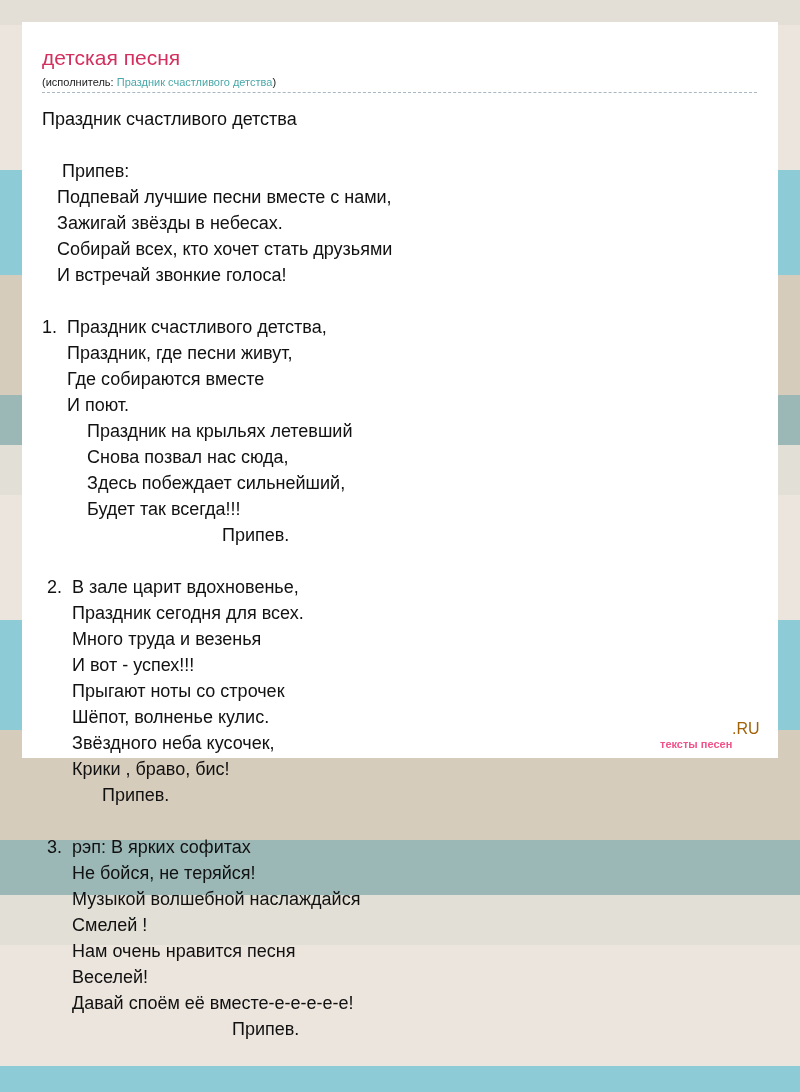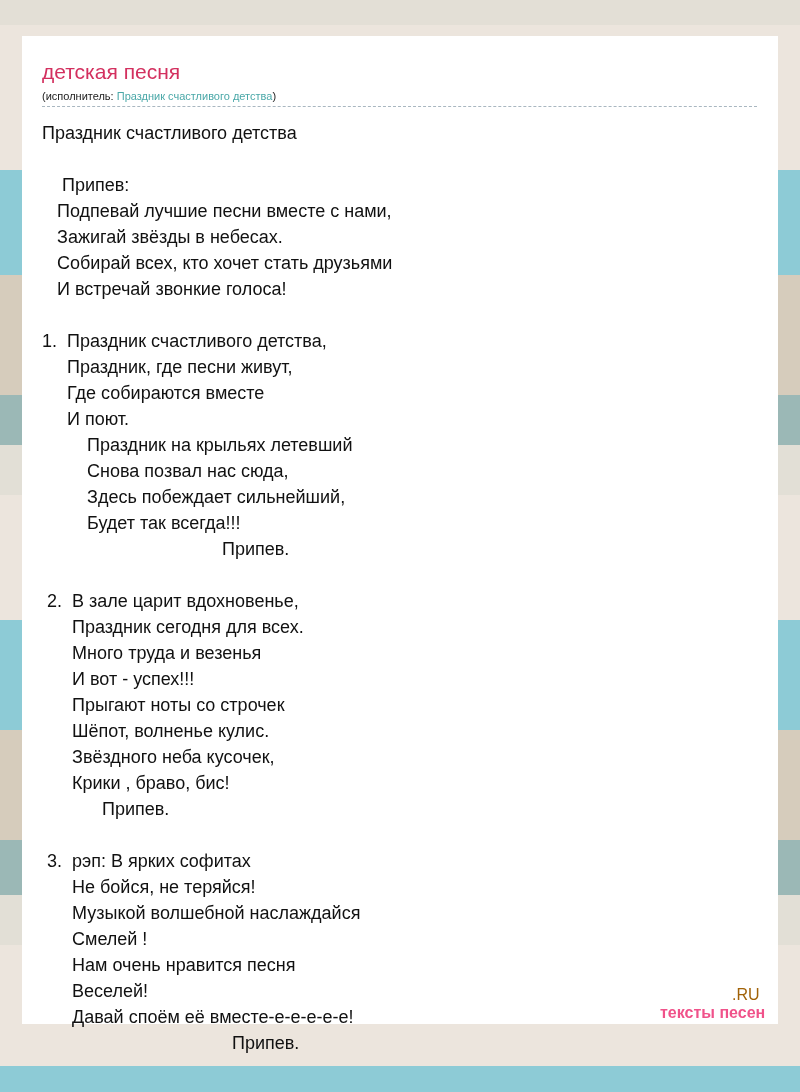--- a/index.html
+++ b/index.html
@@ -15,21 +15,21 @@
         #e2dfd6 445px, #e2dfd6 495px,
         #ece5dd 495px, #ece5dd 620px,
         #8dcbd6 620px, #8dcbd6 730px,
         #d6ccbc 730px, #d6ccbc 840px,
         #9bb8b6 840px, #9bb8b6 895px,
         #e2dfd6 895px, #e2dfd6 945px,
         #ece5dd 945px, #ece5dd 1066px,
         #8dcbd6 1066px, #8dcbd6 1092px);
     }
     .card {
-      position: absolute; left: 22px; top: 36px; width: 756px; height: 988px;
+      position: absolute; left: 22px; top: 22px; width: 756px; height: 736px;
       background: #ffffff;
     }
     .title {
       position: absolute; left: 20px; top: 24px;
       font-size: 21px; color: #d3305f; line-height: 24px;
     }
     .performer {
       position: absolute; left: 20px; top: 51px;
       font-size: 11px; color: #222; line-height: 18px;
     }
@@ -51,21 +51,21 @@
       position: absolute; left: 0; top: 0;
       font-size: 36px; font-weight: bold; color: #1aa6ab; letter-spacing: -0.5px;
       line-height: 38px;
     }
     .logo-ru {
       position: absolute; left: 172px; top: 14px;
       font-size: 16px; font-weight: normal; color: #a16207;
     }
     .logo-sub {
       position: absolute; left: 100px; top: 32px;
-      font-size: 16px; font-weight: bold; color: #f0528a;
+      font-size: 11px; font-weight: bold; color: #f0528a;
     }
   </style>
 </head>
 <body>
 
 <div class="card">
   <div class="title">детская песня</div>
   <div class="performer"><span>(исполнитель: </span><a href="#">Праздник счастливого детства</a><span>)</span></div>
   <div class="divider"></div>
   <pre class="lyrics">Праздник счастливого детства

